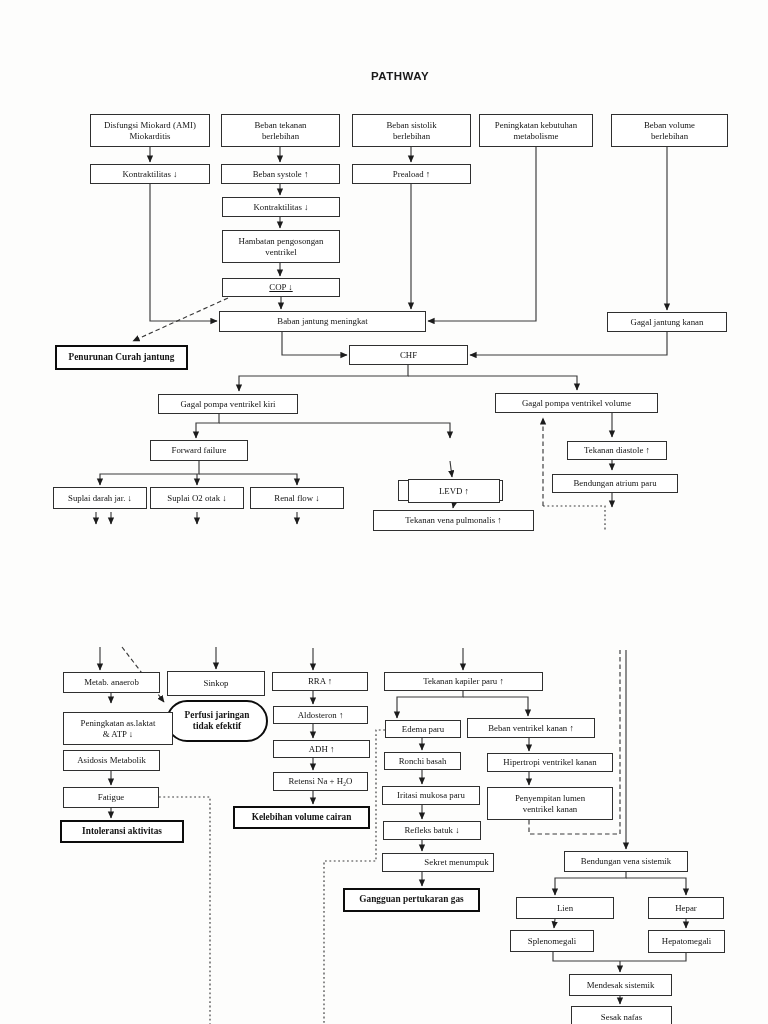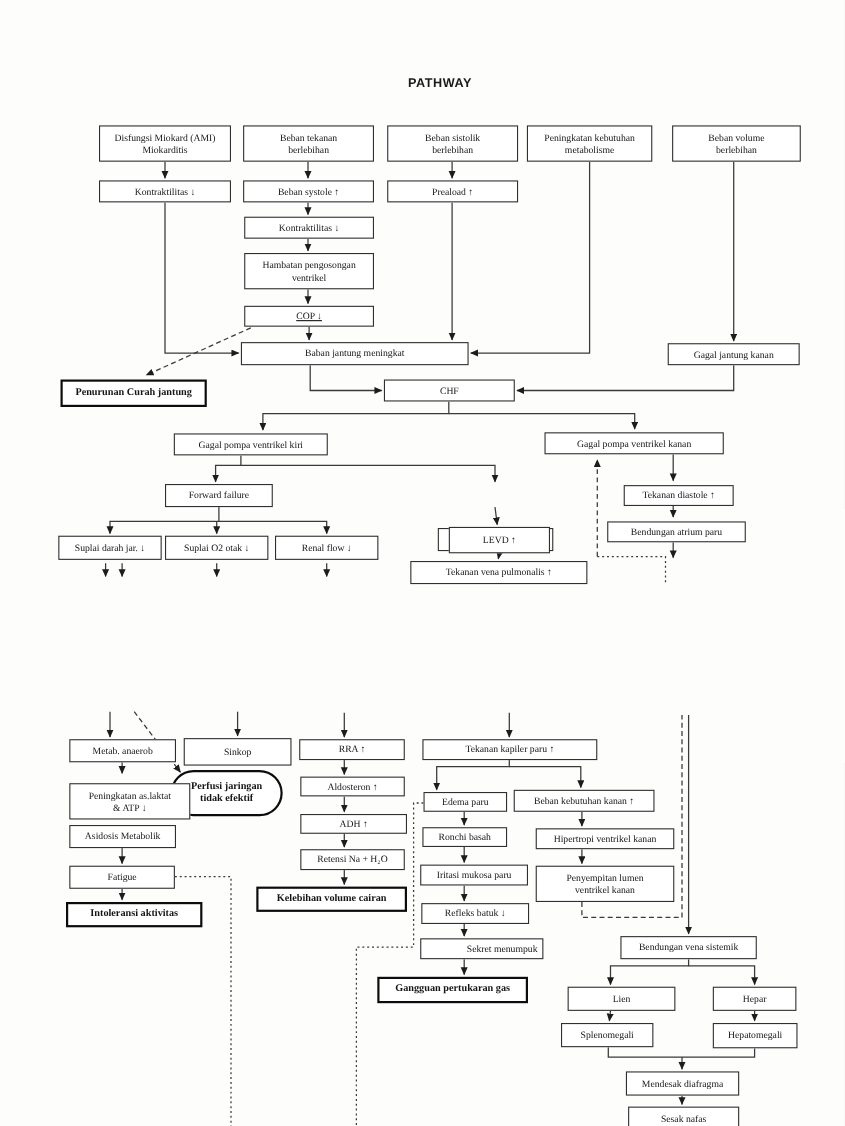--- a/index.html
+++ b/index.html
@@ -110,56 +110,56 @@
       <div class="box" style="left: 352px; top: 164px; width: 119px; height: 20px;">Preaload ↑</div>
       <div class="box" style="left: 222px; top: 197px; width: 118px; height: 20px;">Kontraktilitas ↓</div>
       <div class="box" style="left: 222px; top: 230px; width: 118px; height: 33px;">Hambatan pengosongan
 ventrikel</div>
       <div class="box" style="left: 222px; top: 278px; width: 118px; height: 19px; text-decoration: underline;">COP ↓</div>
       <div class="box" style="left: 219px; top: 311px; width: 207px; height: 21px;">Baban jantung meningkat</div>
       <div class="box" style="left: 607px; top: 312px; width: 120px; height: 20px;">Gagal jantung kanan</div>
       <div class="box bold" style="left: 55px; top: 345px; width: 133px; height: 25px;">Penurunan Curah jantung</div>
       <div class="box" style="left: 349px; top: 345px; width: 119px; height: 20px;">CHF</div>
       <div class="box" style="left: 158px; top: 394px; width: 140px; height: 20px;">Gagal pompa ventrikel kiri</div>
-      <div class="box" style="left: 495px; top: 393px; width: 163px; height: 20px;">Gagal pompa ventrikel kanan</div>
+      <div class="box" style="left: 495px; top: 393px; width: 163px; height: 20px;">Gagal pompa ventrikel volume</div>
       <div class="box" style="left: 150px; top: 440px; width: 98px; height: 21px;">Forward failure</div>
       <div class="box" style="left: 398px; top: 440px; width: 105px; height: 21px; margin-top: 40px;">Backward failure</div>
       <div class="box" style="left: 567px; top: 441px; width: 100px; height: 19px;">Tekanan diastole ↑</div>
       <div class="box" style="left: 53px; top: 487px; width: 94px; height: 22px;">Suplai darah jar. ↓</div>
       <div class="box" style="left: 150px; top: 487px; width: 94px; height: 22px;">Suplai O2 otak ↓</div>
       <div class="box" style="left: 250px; top: 487px; width: 94px; height: 22px;">Renal flow ↓</div>
       <div class="box" style="left: 408px; top: 479px; width: 92px; height: 24px;">LEVD ↑</div>
       <div class="box" style="left: 373px; top: 510px; width: 161px; height: 21px;">Tekanan vena pulmonalis ↑</div>
       <div class="box" style="left: 552px; top: 474px; width: 126px; height: 19px;">Bendungan atrium paru</div>
       <div class="box" style="left: 63px; top: 672px; width: 97px; height: 21px;">Metab. anaerob</div>
       <div class="box" style="left: 167px; top: 671px; width: 98px; height: 25px;">Sinkop</div>
       <div class="box" style="left: 272px; top: 672px; width: 96px; height: 19px;">RRA ↑</div>
       <div class="box" style="left: 384px; top: 672px; width: 159px; height: 19px;">Tekanan kapiler paru ↑</div>
       <div class="box" style="left: 63px; top: 705px; width: 97px; height: 21px; margin-top: 45px;">Asidosis Metabolik</div>
-      <div class="box bold" style="left: 155px; top: 700px; width: 102px; height: 42px; border-radius: 21px;">Perfusi jaringan
+      <div class="box bold" style="left: 166px; top: 700px; width: 102px; height: 42px; border-radius: 21px;">Perfusi jaringan
 tidak efektif</div>
       <div class="box" style="left: 273px; top: 706px; width: 95px; height: 18px;">Aldosteron ↑</div>
       <div class="box" style="left: 63px; top: 712px; width: 110px; height: 33px;">Peningkatan as.laktat
 &amp; ATP ↓</div>
       <div class="box" style="left: 273px; top: 740px; width: 97px; height: 18px;">ADH ↑</div>
       <div class="box" style="left: 385px; top: 720px; width: 76px; height: 18px;">Edema paru</div>
-      <div class="box" style="left: 467px; top: 718px; width: 128px; height: 20px;">Beban kebutuhan kanan ↑</div>
+      <div class="box" style="left: 467px; top: 718px; width: 128px; height: 20px;">Beban ventrikel kanan ↑</div>
       <div class="box" style="left: 63px; top: 787px; width: 96px; height: 21px;">Fatigue</div>
       <div class="box" style="left: 273px; top: 772px; width: 95px; height: 19px;">Retensi Na + H₂O</div>
       <div class="box" style="left: 384px; top: 752px; width: 77px; height: 18px;">Ronchi basah</div>
       <div class="box" style="left: 487px; top: 753px; width: 126px; height: 19px;">Hipertropi ventrikel kanan</div>
       <div class="box bold" style="left: 60px; top: 820px; width: 124px; height: 23px;">Intoleransi aktivitas</div>
       <div class="box bold" style="left: 233px; top: 806px; width: 137px; height: 23px;">Kelebihan volume cairan</div>
       <div class="box" style="left: 382px; top: 786px; width: 98px; height: 19px;">Iritasi mukosa paru</div>
       <div class="box" style="left: 487px; top: 787px; width: 126px; height: 33px;">Penyempitan lumen
 ventrikel kanan</div>
       <div class="box" style="left: 383px; top: 821px; width: 98px; height: 19px;">Refleks batuk ↓</div>
       <div class="box" style="left: 382px; top: 853px; width: 112px; height: 19px; padding-left: 39px;">Sekret menumpuk</div>
       <div class="box bold" style="left: 343px; top: 888px; width: 137px; height: 24px;">Gangguan pertukaran gas</div>
       <div class="box" style="left: 564px; top: 851px; width: 124px; height: 21px;">Bendungan vena sistemik</div>
       <div class="box" style="left: 516px; top: 897px; width: 98px; height: 22px;">Lien</div>
       <div class="box" style="left: 648px; top: 897px; width: 76px; height: 22px;">Hepar</div>
       <div class="box" style="left: 510px; top: 930px; width: 84px; height: 22px;">Splenomegali</div>
       <div class="box" style="left: 648px; top: 930px; width: 77px; height: 23px;">Hepatomegali</div>
-      <div class="box" style="left: 569px; top: 974px; width: 103px; height: 22px;">Mendesak diafragma</div>
+      <div class="box" style="left: 569px; top: 974px; width: 103px; height: 22px;">Mendesak sistemik</div>
       <div class="box" style="left: 571px; top: 1006px; width: 101px; height: 22px;">Sesak nafas</div>
     </div>
 </div>
 
 </body></html>

